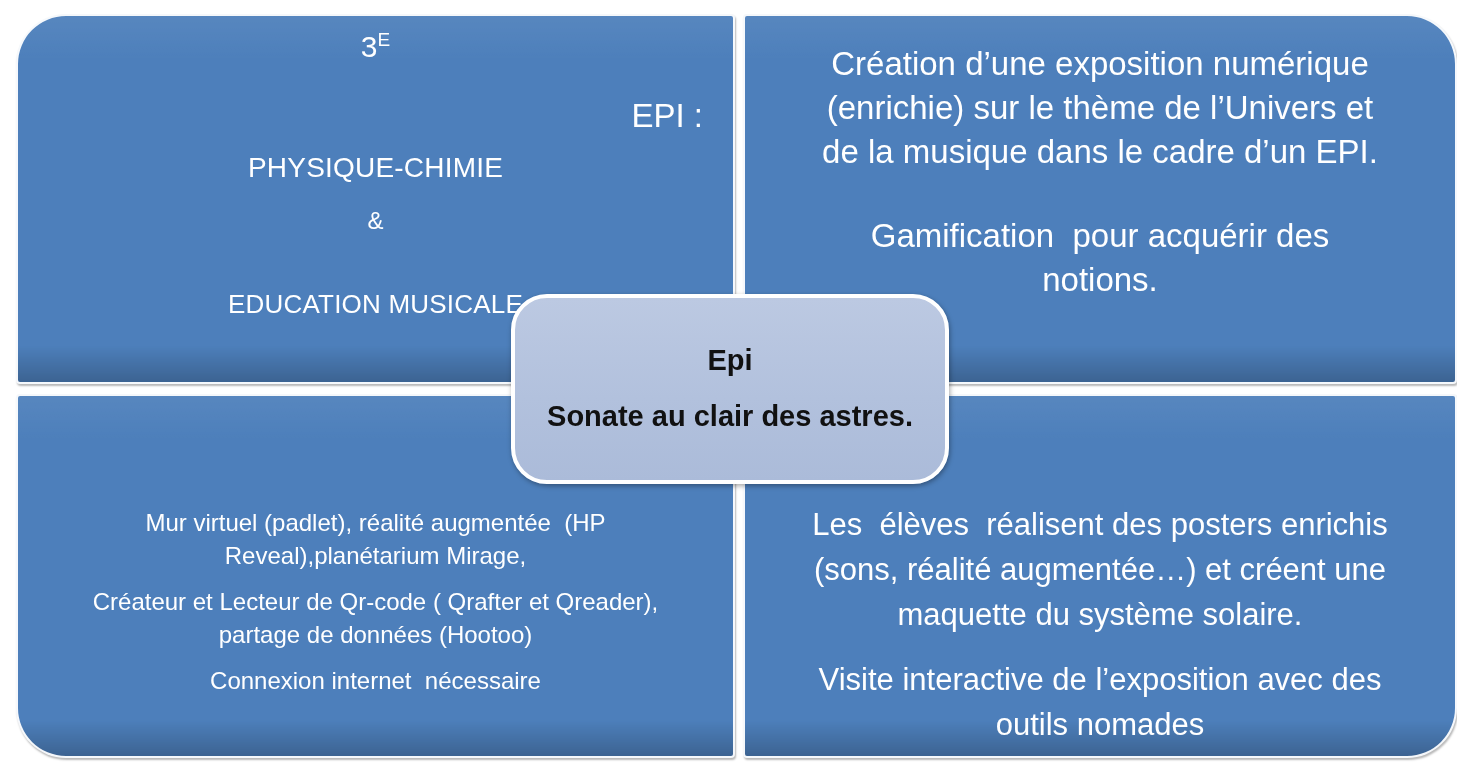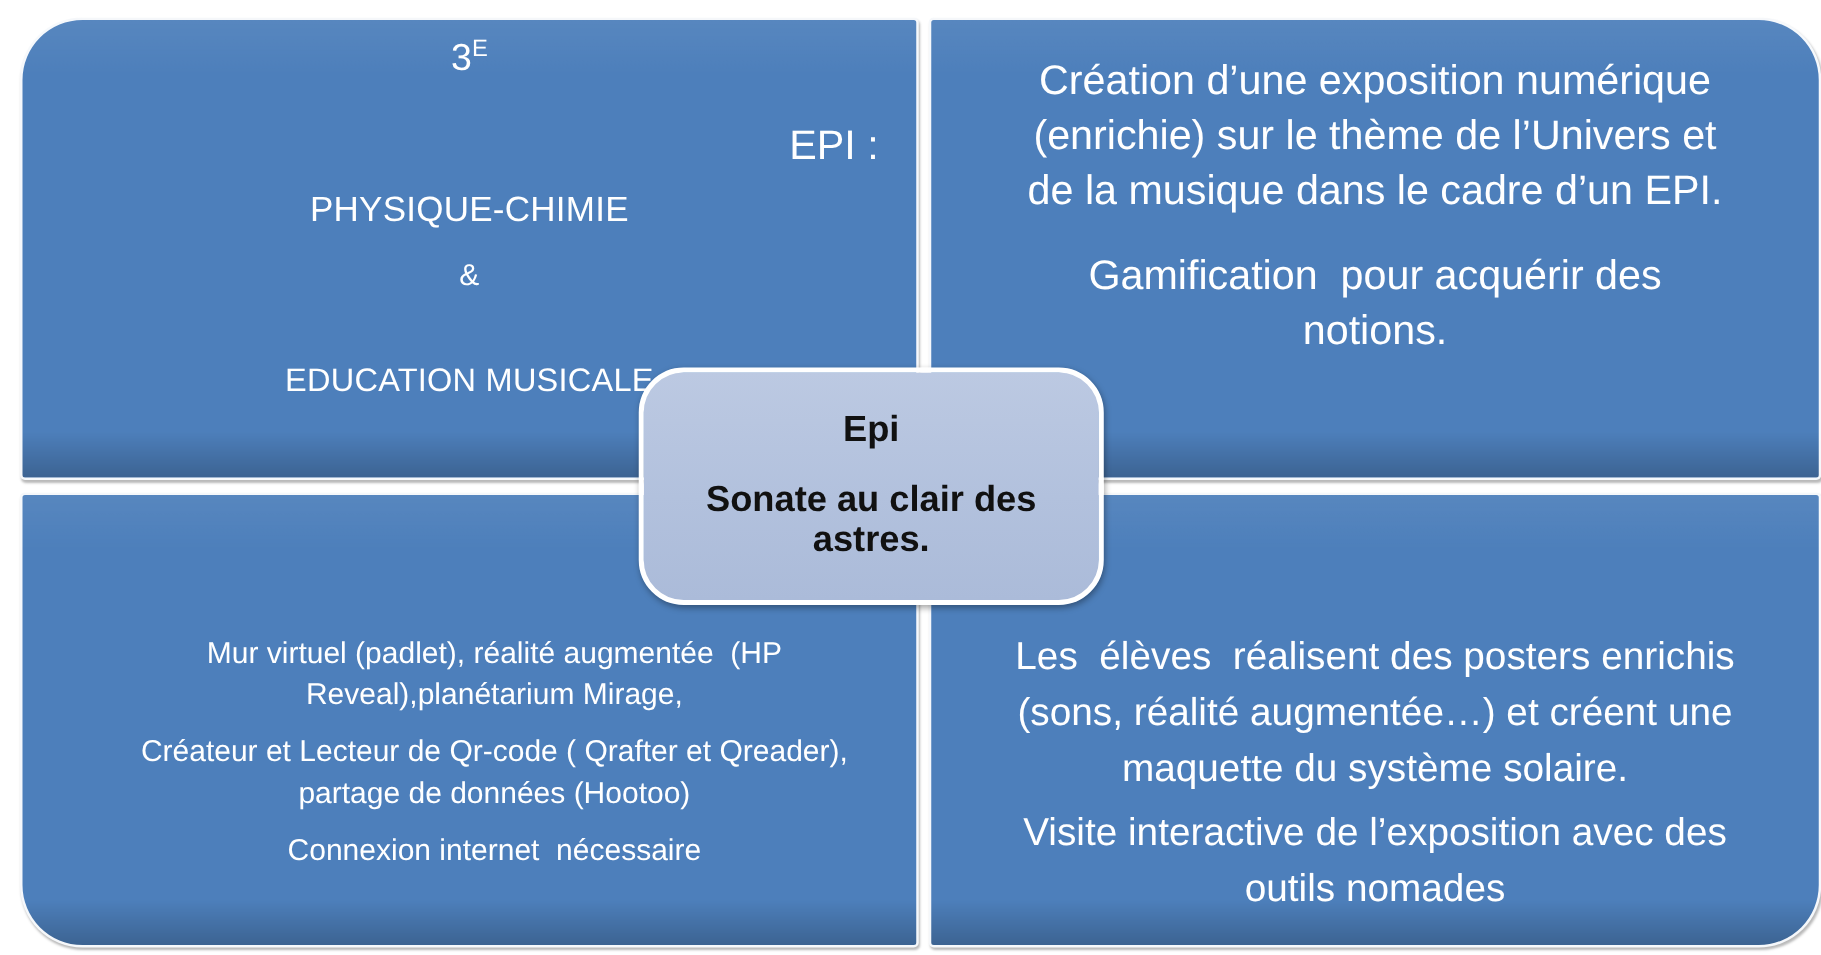--- a/index.html
+++ b/index.html
@@ -54,37 +54,37 @@
   .q-tl .grade   { margin: 14px 0 0; font-size: 30px; line-height: 1.15; }
   .q-tl .grade sup { font-size: 19px; vertical-align: super; line-height: 0; }
   .q-tl .l-epi   { margin: 32px 0 0; font-size: 33px; line-height: 1.15; text-align: right; }
   .q-tl .l-subj1 { margin: 18px 0 0; font-size: 28px; line-height: 1.15; letter-spacing: 0.2px; }
   .q-tl .l-amp   { margin: 22px 0 0; font-size: 24px; line-height: 1.15; }
   .q-tl .l-subj2 { margin: 56px 0 0; font-size: 26px; line-height: 1.15; letter-spacing: 0.2px; }
 
   
   .q-tr .q-content { padding-top: 26px; }
   .q-tr .line { font-size: 33px; line-height: 44px; }
-  .q-tr .para + .para { margin-top: 24px; }
+  .q-tr .para + .para { margin-top: 40px; }
 
   
-  .q-bl .q-content { padding-top: 110px; margin-left: 20px; }
+  .q-bl .q-content { padding-top: 110px; }
   .q-bl .line { font-size: 24px; line-height: 33px; }
   .q-bl .para + .para { margin-top: 13px; }
 
   
   .q-br .q-content { padding-top: 106px; }
   .q-br .line { font-size: 31px; line-height: 45px; }
-  .q-br .para + .para { margin-top: 6px; }
+  .q-br .para + .para { margin-top: 20px; }
 
   
   .center-box {
     position: absolute;
     left: 511px; top: 294px;
-    width: 372px; height: 190px;
+    width: 438px; height: 190px;
     background: linear-gradient(180deg, #bcc9e2 0%, var(--center-fill) 55%, #abbbd9 100%);
     border: 4px solid var(--center-border);
     border-radius: 36px;
     box-shadow: 1px 2px 5px rgba(0,0,0,0.35);
     color: var(--center-text);
     display: flex; flex-direction: column;
     align-items: center; justify-content: center;
     text-align: center;
   }
   .center-title {

